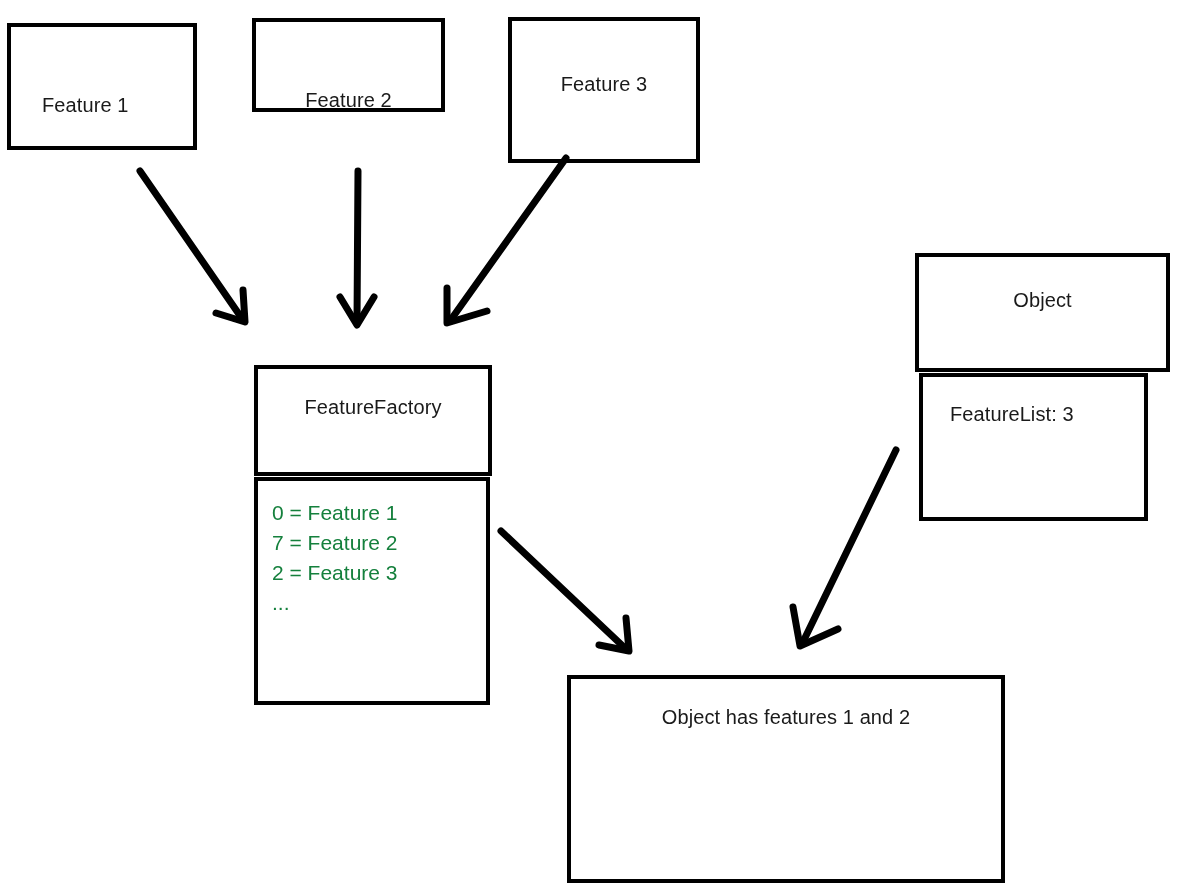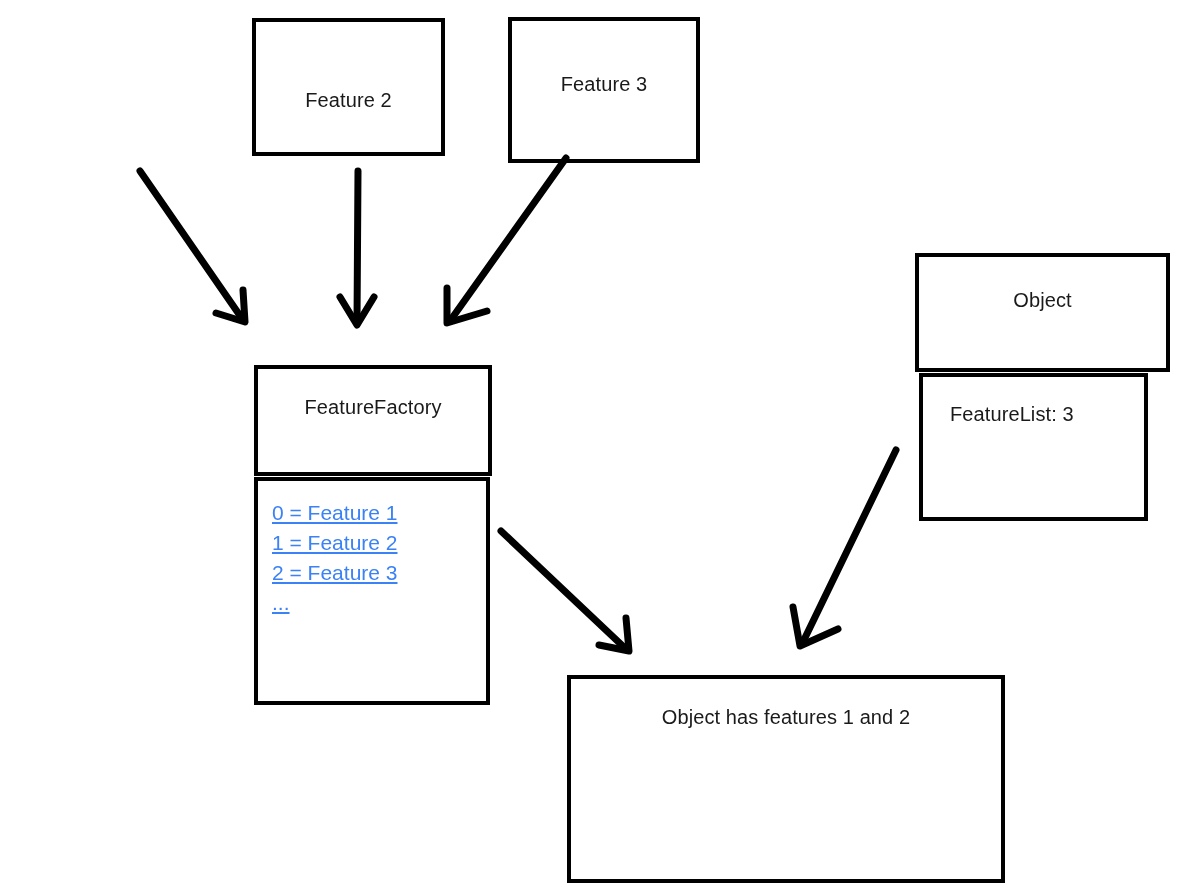--- a/index.html
+++ b/index.html
@@ -36,22 +36,21 @@
   .label-center {
     left: 0;
     right: 0;
     text-align: center;
   }
   .list-line {
     position: absolute;
     white-space: nowrap;
     font-size: 21px;
     line-height: 1;
-    color: #3b82f6;
-    text-decoration: underline;
+    color: #15803d;
   }
   svg.arrows {
     position: absolute;
     left: 0;
     top: 0;
     width: 1200px;
     height: 896px;
     overflow: visible;
     pointer-events: none;
   }
@@ -63,36 +62,39 @@
     stroke-width: 7;
     stroke-linecap: round;
     stroke-linejoin: round;
   }
 </style>
 </head>
 <body>
 
 <div id="canvas">
 
+  <div class="box" style="left:7px; top:23px; width:190px; height:127px;">
+    <span class="box-label" style="left:31px; top:68px;">Feature 1</span>
+  </div>
 
-  <div class="box" style="left:252px; top:18px; width:193px; height:138px;">
+  <div class="box" style="left:252px; top:18px; width:193px; height:94px;">
     <span class="box-label label-center" style="top:68px;">Feature 2</span>
   </div>
 
   <div class="box" style="left:508px; top:17px; width:192px; height:146px;">
     <span class="box-label label-center" style="top:53px;">Feature 3</span>
   </div>
 
   <div class="box" style="left:254px; top:365px; width:238px; height:111px;">
     <span class="box-label label-center" style="top:28px;">FeatureFactory</span>
   </div>
 
   <div class="box" style="left:254px; top:477px; width:236px; height:228px;">
     <span class="list-line" style="left:14px; top:21px;">0 = Feature 1</span>
-    <span class="list-line" style="left:14px; top:51px;">1 = Feature 2</span>
+    <span class="list-line" style="left:14px; top:51px;">7 = Feature 2</span>
     <span class="list-line" style="left:14px; top:81px;">2 = Feature 3</span>
     <span class="list-line" style="left:14px; top:111px;">...</span>
   </div>
 
   <div class="box" style="left:915px; top:253px; width:255px; height:119px;">
     <span class="box-label label-center" style="top:33px;">Object</span>
   </div>
 
   <div class="box" style="left:919px; top:373px; width:229px; height:148px;">
     <span class="box-label" style="left:27px; top:27px;">FeatureList: 3</span>

